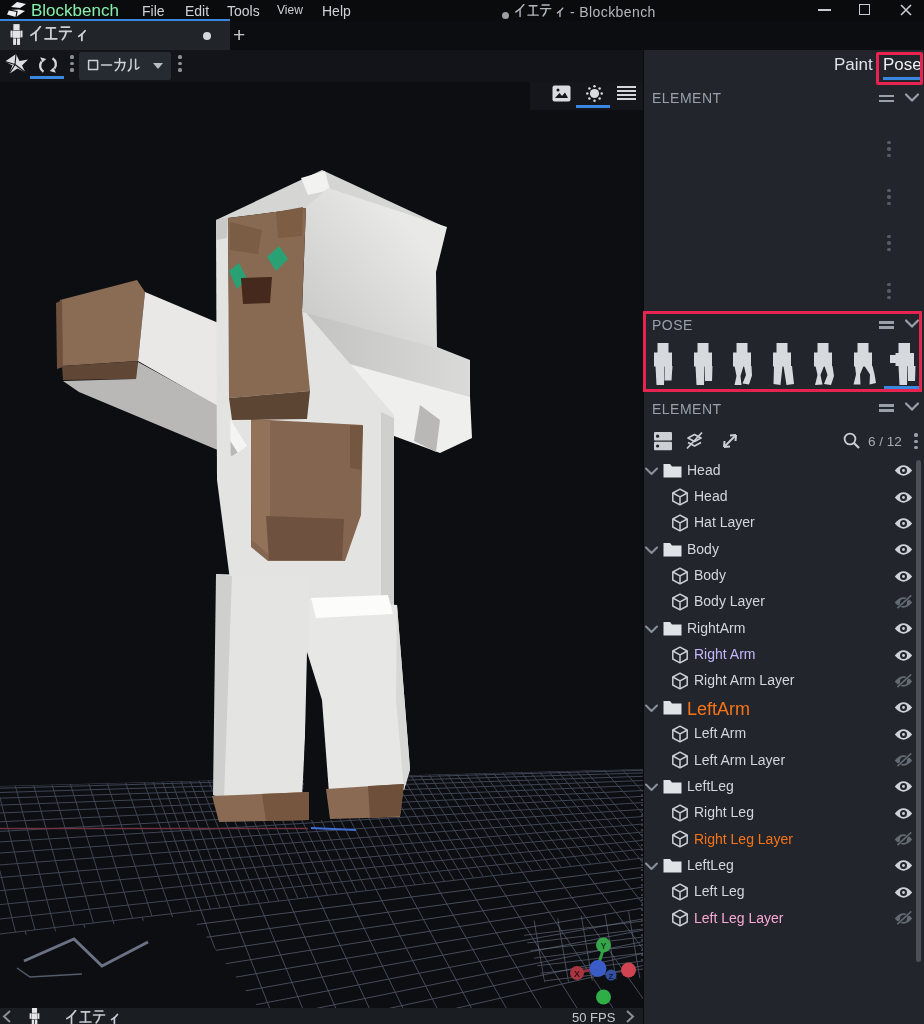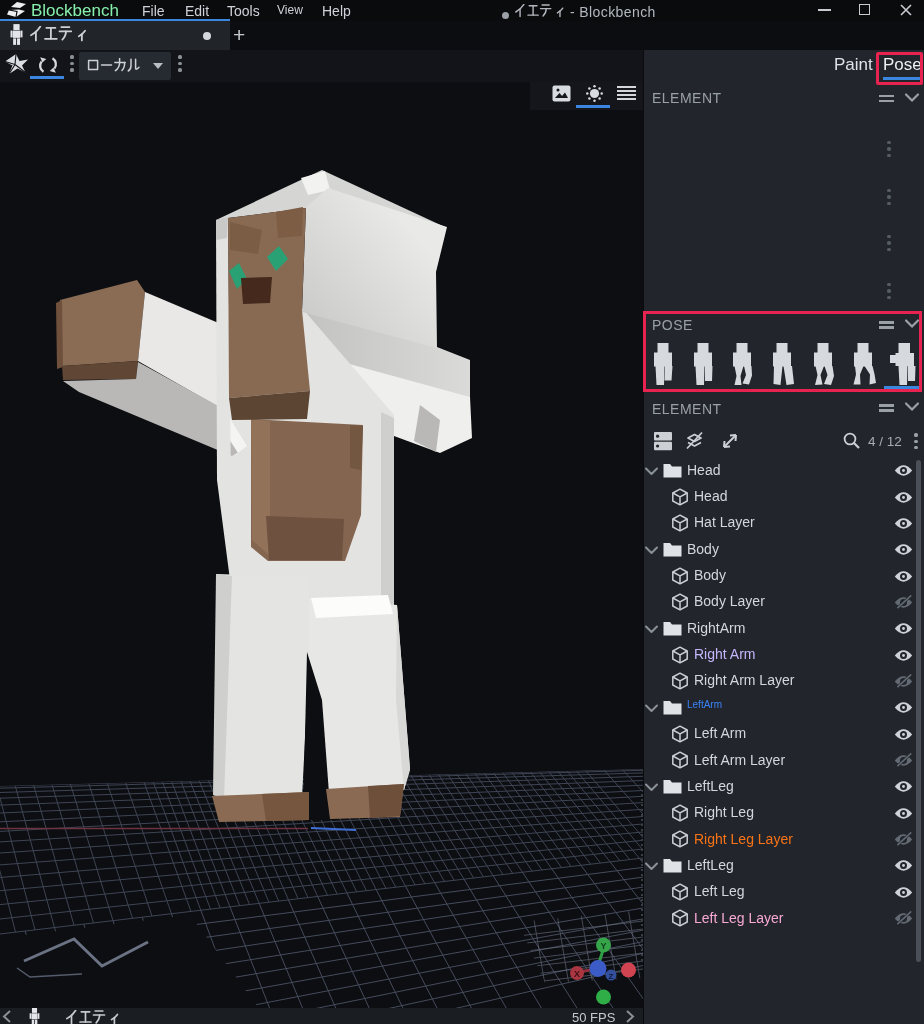--- a/index.html
+++ b/index.html
@@ -492,21 +492,21 @@
     <g stroke="#ccd0d5" stroke-width="2" fill="none">
       <line x1="4" y1="16" x2="16" y2="4"></line>
     </g>
     <path d="M16,4 L10,4.5 M16,4 L15.5,10" stroke="#ccd0d5" stroke-width="2"></path>
     <path d="M4,16 L10,15.5 M4,16 L4.5,10" stroke="#ccd0d5" stroke-width="2"></path>
   </svg>
 <svg class="abs" style="left:842px;top:431px" width="19" height="19" viewBox="0 0 19 19">
     <circle cx="8" cy="8" r="5.4" stroke="#ccd0d5" stroke-width="1.8" fill="none"></circle>
     <line x1="12" y1="12" x2="17" y2="17" stroke="#ccd0d5" stroke-width="2.2"></line>
   </svg>
-<span class="abs" style="left:868px;top:434px;font-size:13.5px;color:#a6abb2">4 / 12</span>
+<span class="abs" style="left:868px;top:434px;font-size:13.5px;color:#a6abb2">6 / 12</span>
 <div style="position:absolute;left:914.4px;top:433.4px;width:3.2px;height:3.2px;border-radius:50%;background:#9aa0a8"></div>
 <div style="position:absolute;left:914.4px;top:439.79999999999995px;width:3.2px;height:3.2px;border-radius:50%;background:#9aa0a8"></div>
 <div style="position:absolute;left:914.4px;top:446.2px;width:3.2px;height:3.2px;border-radius:50%;background:#9aa0a8"></div>
 <svg style="position:absolute;left:645px;top:466.675px" width="13" height="9.05" viewBox="0 0 13 9.05">
     <path d="M1,1.5 L6.5,7.050000000000001 L12,1.5" stroke="#8b9198" stroke-width="2" fill="none" stroke-linecap="round" stroke-linejoin="round"></path>
   </svg>
 <svg style="position:absolute;left:663px;top:462.675px" width="19" height="15" viewBox="0 0 19 15">
     <path d="M0.5,1 H7 L9,3.5 H18.5 V14.5 H0.5 Z" fill="#dfe2e6"></path>
   </svg>
 <span class="abs" style="left:687px;top:462px;font-size:14px;color:#d3d7dc">Head</span>
@@ -612,21 +612,21 @@
     <circle cx="9.5" cy="7.5" r="3.5" fill="#22262c"></circle>
     <line x1="2.5" y1="14" x2="16.5" y2="1" stroke="#22262c" stroke-width="2.8"></line>
     <line x1="3.4" y1="13.2" x2="17.2" y2="0.4" stroke="#636a73" stroke-width="1.6"></line>
   </svg>
 <svg style="position:absolute;left:645px;top:703.8249999999999px" width="13" height="9.05" viewBox="0 0 13 9.05">
     <path d="M1,1.5 L6.5,7.050000000000001 L12,1.5" stroke="#8b9198" stroke-width="2" fill="none" stroke-linecap="round" stroke-linejoin="round"></path>
   </svg>
 <svg style="position:absolute;left:663px;top:699.8249999999999px" width="19" height="15" viewBox="0 0 19 15">
     <path d="M0.5,1 H7 L9,3.5 H18.5 V14.5 H0.5 Z" fill="#dfe2e6"></path>
   </svg>
-<span class="abs" style="left:687px;top:699px;font-size:10px;color:#3b82f6">LeftArm</span>
+<span class="abs" style="left:687px;top:699px;font-size:18px;color:#f97316">LeftArm</span>
 <svg style="position:absolute;left:894px;top:700.3249999999999px" width="19" height="15" viewBox="0 0 19 15">
     <path d="M0.8,7.5 Q9.5,-2.8 18.2,7.5 Q9.5,17.8 0.8,7.5 Z" fill="#ced2d8"></path>
     <circle cx="9.5" cy="7.5" r="3.5" fill="#22262c"></circle>
     <circle cx="9.5" cy="7.5" r="1.4" fill="#ced2d8"></circle>
   </svg>
 <svg style="position:absolute;left:671px;top:724.675px" width="18" height="18" viewBox="0 0 18 18">
     <g stroke="#ccd0d5" stroke-width="1.5" fill="none" stroke-linejoin="round">
       <path d="M9,1.2 L16.2,5 V13 L9,16.8 L1.8,13 V5 Z"></path>
       <path d="M1.8,5 L9,8.8 L16.2,5 M9,8.8 V16.8"></path>
     </g>

